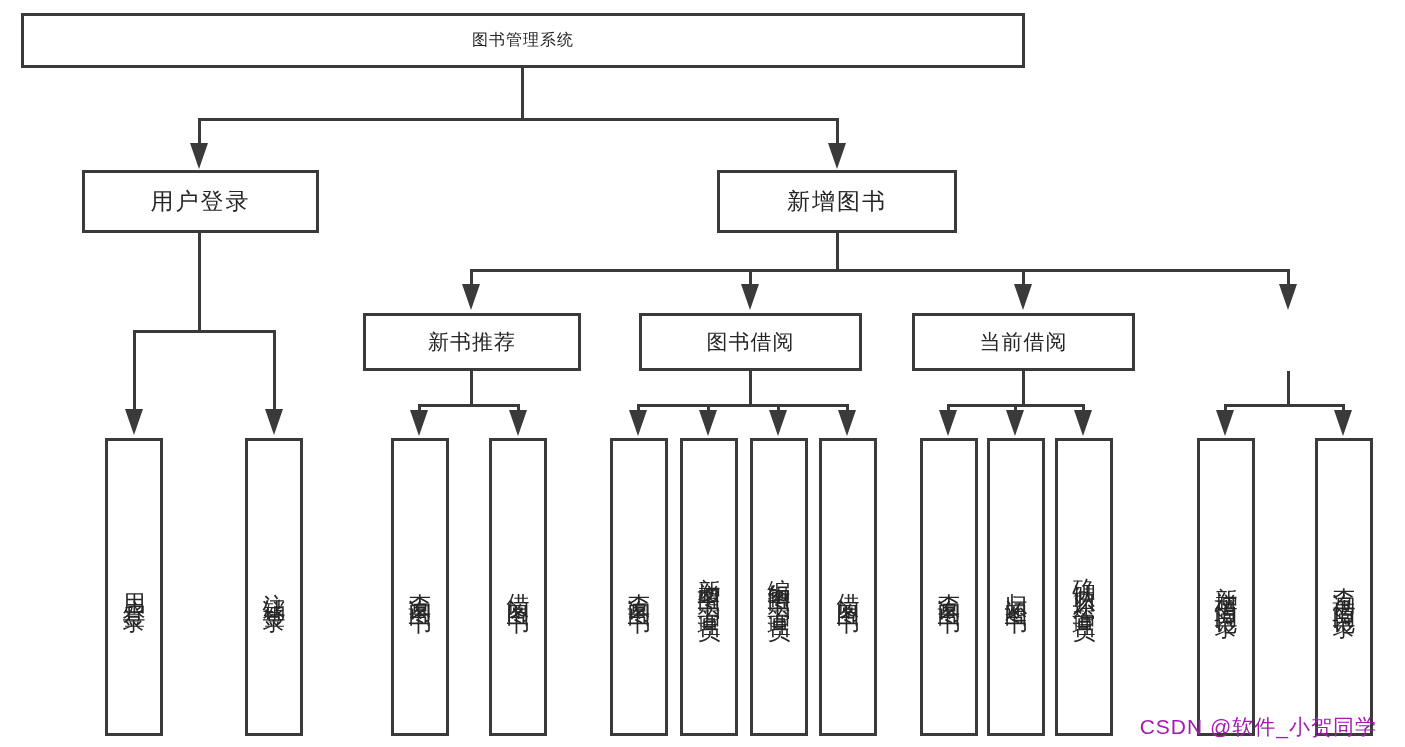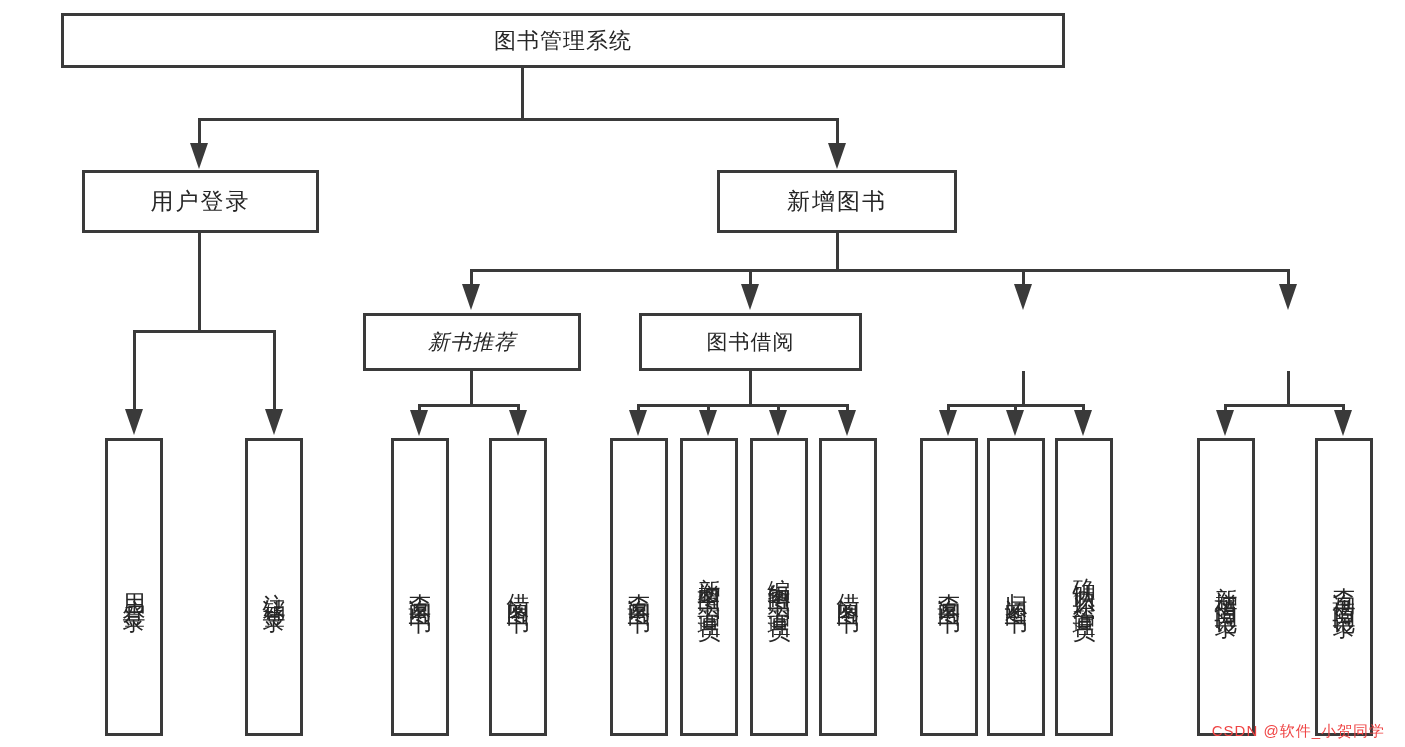--- a/index.html
+++ b/index.html
@@ -18,60 +18,61 @@
     position:absolute;
     box-sizing:border-box;
     border:3px solid var(--line);
     background:#fff;
     display:flex;
     align-items:center;
     justify-content:center;
     color:var(--text);
     text-align:center;
   }
-  .lvl-root{font-size:22px;letter-spacing:1px;margin-left:40px;}
+  .lvl-root{font-size:16px;letter-spacing:1px;}
   .lvl2{font-size:23px;letter-spacing:2px;}
   .lvl3{font-size:21px;letter-spacing:1px;}
   .leaf{
     writing-mode:vertical-rl;
     text-orientation:mixed;
     font-size:23px;
     letter-spacing:6px;
     line-height:1;
   }
   .vline{position:absolute;width:3px;background:var(--line);}
   .hline{position:absolute;height:3px;background:var(--line);}
   .arrow{
     position:absolute;width:0;height:0;
     border-left:9px solid transparent;
     border-right:9px solid transparent;
     border-top:26px solid var(--line);
   }
   .watermark{
     position:absolute;
-    right:20px;bottom:6px;
-    font-size:15px;
-    color:#ef4444;
+    right:28px;bottom:6px;
+    font-size:21px;
+    color:#a21caf;
     letter-spacing:1px;
     z-index:5;
     white-space:nowrap;
   }
 </style>
 </head>
 <body>
 
 <div class="canvas">
 
   <div class="node lvl-root" style="left:21px;top:13px;width:1004px;height:55px;">图书管理系统</div>
 
   <div class="node lvl2" style="left:82px;top:170px;width:237px;height:63px;">用户登录</div>
   <div class="node lvl2" style="left:717px;top:170px;width:240px;height:63px;">新增图书</div>
 
-  <div class="node lvl3" style="left:363px;top:313px;width:218px;height:58px;font-style:italic;">新书推荐</div>
+  <div class="node lvl3" style="left:363px;top:313px;width:218px;height:58px;">新书推荐</div>
   <div class="node lvl3" style="left:639px;top:313px;width:223px;height:58px;text-align:center;">图书借阅</div>
+  <div class="node lvl3" style="left:912px;top:313px;width:223px;height:58px;">当前借阅</div>
 
   <div class="node leaf" style="left:105px;top:438px;width:58px;height:298px;">用户登录</div>
   <div class="node leaf" style="left:245px;top:438px;width:58px;height:298px;">注销登录</div>
 
   <div class="node leaf" style="left:391px;top:438px;width:58px;height:298px;">查询图书</div>
   <div class="node leaf" style="left:489px;top:438px;width:58px;height:298px;">借阅图书</div>
 
   <div class="node leaf" style="left:610px;top:438px;width:58px;height:298px;">查询图书</div>
   <div class="node leaf" style="left:680px;top:438px;width:58px;height:298px;">新增图书（管理员）</div>
   <div class="node leaf" style="left:750px;top:438px;width:58px;height:298px;">编辑图书（管理员）</div>

